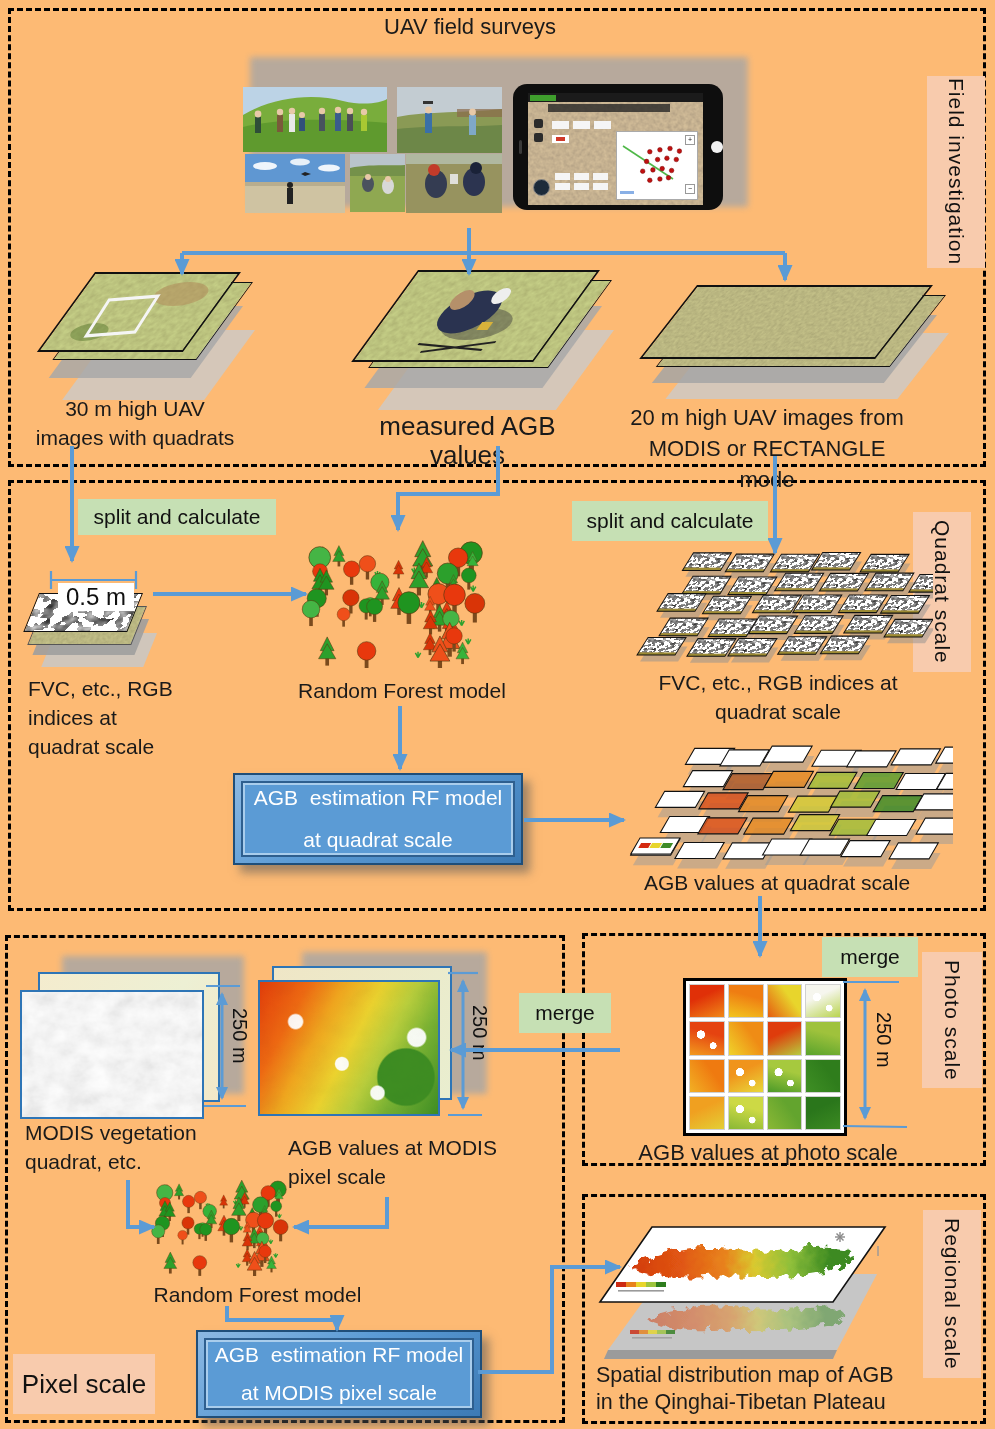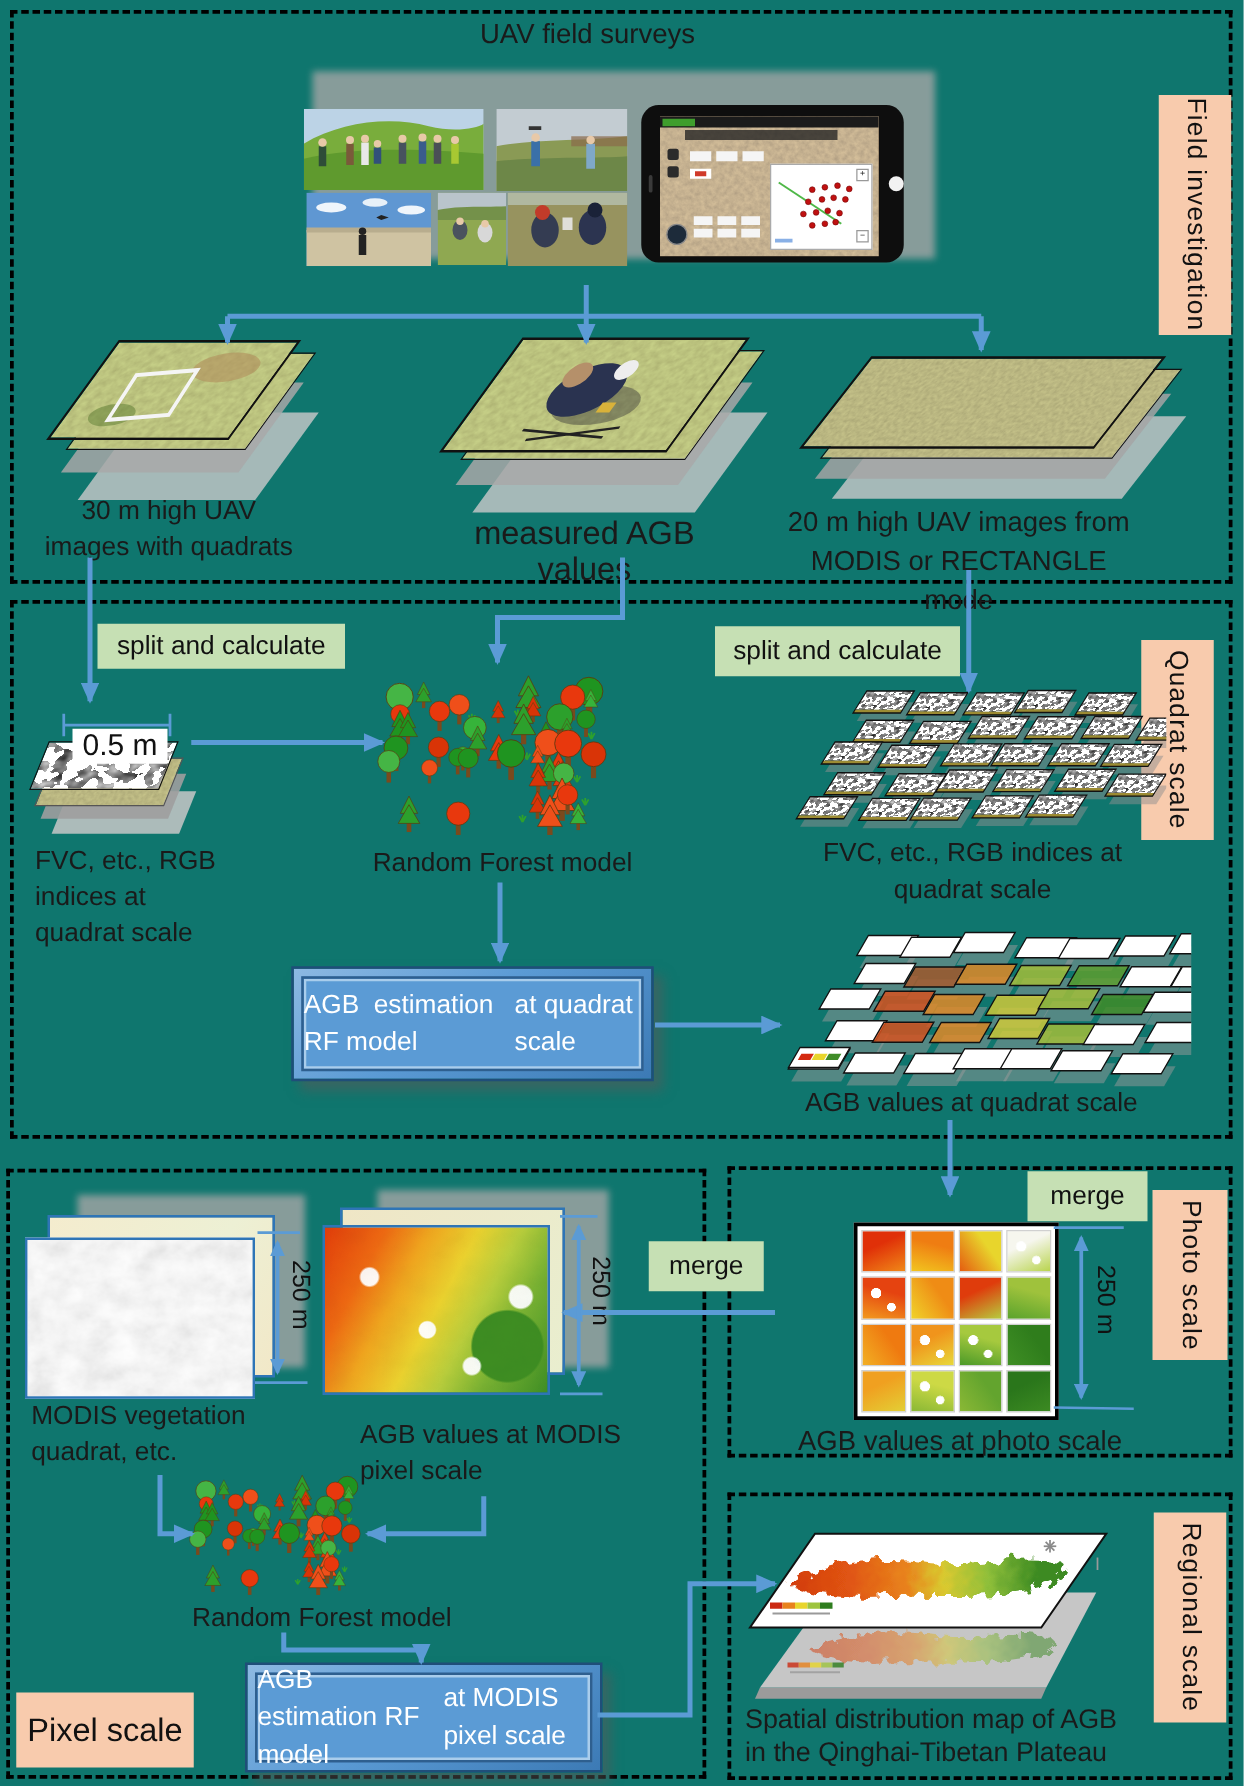--- a/index.html
+++ b/index.html
@@ -1,35 +1,35 @@
 <!DOCTYPE html>
 <html><head>
 <meta charset="utf-8">
 <style>
   html,body{margin:0;padding:0;background:#fff;}
-  #canvas{position:relative;width:995px;height:1429px;background:#0f766e;overflow:hidden;
+  #canvas{position:relative;width:995px;height:1429px;background:#fdba74;overflow:hidden;
           font-family:"Liberation Sans",sans-serif;color:#1a1a1a;}
   .abs{position:absolute;}
   .dashed-box{position:absolute;border:3px dashed #000;box-sizing:border-box;background:transparent;}
   .caption{position:absolute;font-size:21px;line-height:29px;color:#1a1a1a;}
   .caption.center{text-align:center;}
   .green-label{position:absolute;background:#c6e0b4;display:flex;align-items:center;justify-content:center;
                font-size:21px;color:#111;}
   .peach-vlabel{position:absolute;background:#f8cbad;display:flex;align-items:center;justify-content:center;
                 writing-mode:vertical-rl;font-size:21px;color:#111;letter-spacing:1px;}
   .peach-hlabel{position:absolute;background:#f8cbad;display:flex;align-items:center;justify-content:center;
                 font-size:26px;color:#111;}
   .vdim{position:absolute;writing-mode:vertical-rl;font-size:20px;color:#111;}
   .plane{position:absolute;transform-origin:0 0;overflow:hidden;}
   .plane.bordered{border:2px solid #111;}
   .plane svg{position:absolute;left:0;top:0;width:100%;height:100%;}
   .blue-btn{position:absolute;background:linear-gradient(145deg,#8db9e2 0%,#5b9bd5 45%,#3c7ab5 100%);
             border:2px solid #1f4e79;box-shadow:7px 8px 9px rgba(90,90,90,.55);box-sizing:border-box;padding:6px;}
   .blue-btn-inner{width:100%;height:100%;box-sizing:border-box;border:2px solid #2e5f8f;
-            box-shadow:inset 0 0 0 2px #a9cdec;background:#5b9bd5;display:flex;flex-direction:row;
+            box-shadow:inset 0 0 0 2px #a9cdec;background:#5b9bd5;display:flex;flex-direction:column;
             align-items:center;justify-content:space-between;color:#fff;font-size:21px;line-height:30px;white-space:pre-wrap;}
   .photo{position:absolute;overflow:hidden;}
   .grid-tile{border:1px solid #d0d0d0;}
   #photo-grid{position:absolute;left:683px;top:978px;width:164px;height:158px;border:3px solid #000;
               background:#fff;box-sizing:border-box;display:grid;grid-template-columns:repeat(4,1fr);
               grid-template-rows:repeat(4,1fr);gap:3px;padding:3px;}
   .measure-text{position:absolute;background:#fff;font-size:24px;color:#111;text-align:center;z-index:7;}
   #arrow-layer{position:absolute;left:0;top:0;width:995px;height:1429px;z-index:6;pointer-events:none;}
   .shadow-rect{position:absolute;background:#a6a6a6;filter:blur(3px);opacity:.8;}
 </style>

